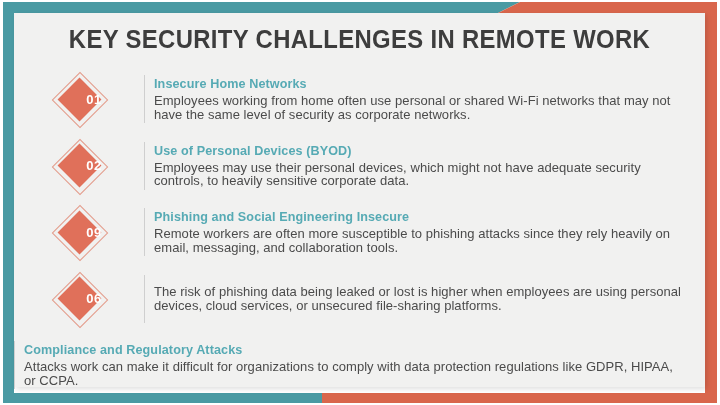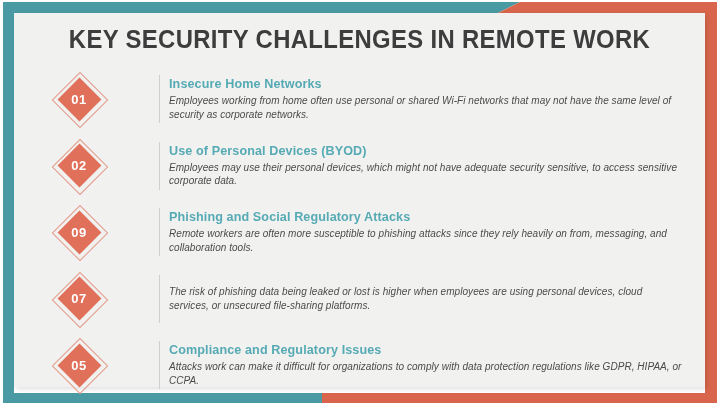--- a/index.html
+++ b/index.html
@@ -101,21 +101,21 @@
   .diamond-fill {
     width: 31px;
     height: 31px;
     margin-left: -15.5px;
     margin-top: -15.5px;
     background: #e0705a;
     transform: rotate(45deg);
   }
   .badge-num {
     position: absolute;
-    left: 0;
+    left: 15px;
     top: 0;
     width: 100%;
     height: 100%;
     display: flex;
     align-items: center;
     justify-content: center;
     font-family: "Liberation Sans Narrow", "Liberation Sans", sans-serif;
     font-size: 13px;
     font-weight: bold;
     color: #ffffff;
@@ -124,39 +124,37 @@
 
   .item-body {
     flex: 1 1 auto;
     border-left: 1px solid #cfcfcf;
     padding-left: 9px;
     padding-right: 22px;
     min-height: 48px;
     display: flex;
     flex-direction: column;
     justify-content: center;
-    margin-left: 15px;
   }
 
   .item-heading {
     font-family: "Liberation Sans Narrow", "Liberation Sans", sans-serif;
     font-size: 12.6px;
     font-weight: bold;
     color: #56aab4;
     margin-bottom: 3px;
     letter-spacing: 0.1px;
   }
 
   .item-desc {
     font-family: "Liberation Sans Narrow", "Liberation Sans", sans-serif;
-    font-size: 10px;
+    font-size: 13px;
     line-height: 13.6px;
     color: #4b4b4b;
     letter-spacing: 0.05px;
-    font-style: italic;
   }
 </style>
 </head>
 <body>
 
 <div class="slide">
 
   <svg class="frame-teal" viewBox="0 0 720 405" aria-hidden="true">
     <polygon points="3,2 520,2 498,13 14,13 14,393 322,393 322,403 3,403" fill="#4a9aa3"></polygon>
   </svg>
@@ -184,54 +182,49 @@
       </div>
 
       <div class="item">
         <div class="badge-wrap">
           <div class="diamond-outline"></div>
           <div class="diamond-fill"></div>
           <div class="badge-num">02</div>
         </div>
         <div class="item-body">
           <div class="item-heading">Use of Personal Devices (BYOD)</div>
-          <div class="item-desc">Employees may use their personal devices, which might not have adequate security sensitive, to access sensitive corporate data.</div>
+          <div class="item-desc">Employees may use their personal devices, which might not have adequate security controls, to heavily sensitive corporate data.</div>
         </div>
       </div>
 
       <div class="item">
         <div class="badge-wrap">
           <div class="diamond-outline"></div>
           <div class="diamond-fill"></div>
           <div class="badge-num">09</div>
         </div>
         <div class="item-body">
-          <div class="item-heading">Phishing and Social Regulatory Attacks</div>
-          <div class="item-desc">Remote workers are often more susceptible to phishing attacks since they rely heavily on from, messaging, and collaboration tools.</div>
-        </div>
-      </div>
-
-      <div class="item">
-        <div class="badge-wrap">
-          <div class="diamond-outline"></div>
-          <div class="diamond-fill"></div>
-          <div class="badge-num">07</div>
+          <div class="item-heading">Phishing and Social Engineering Insecure</div>
+          <div class="item-desc">Remote workers are often more susceptible to phishing attacks since they rely heavily on email, messaging, and collaboration tools.</div>
+        </div>
+      </div>
+
+      <div class="item">
+        <div class="badge-wrap">
+          <div class="diamond-outline"></div>
+          <div class="diamond-fill"></div>
+          <div class="badge-num">06</div>
         </div>
         <div class="item-body">
           <div class="item-desc">The risk of phishing data being leaked or lost is higher when employees are using personal devices, cloud services, or unsecured file-sharing platforms.</div>
         </div>
       </div>
 
       <div class="item">
-        <div class="badge-wrap">
-          <div class="diamond-outline"></div>
-          <div class="diamond-fill"></div>
-          <div class="badge-num">05</div>
-        </div>
-        <div class="item-body">
-          <div class="item-heading">Compliance and Regulatory Issues</div>
+        <div class="item-body">
+          <div class="item-heading">Compliance and Regulatory Attacks</div>
           <div class="item-desc">Attacks work can make it difficult for organizations to comply with data protection regulations like GDPR, HIPAA, or CCPA.</div>
         </div>
       </div>
 
     </div>
   </div>
 </div>
 
 </body></html>

